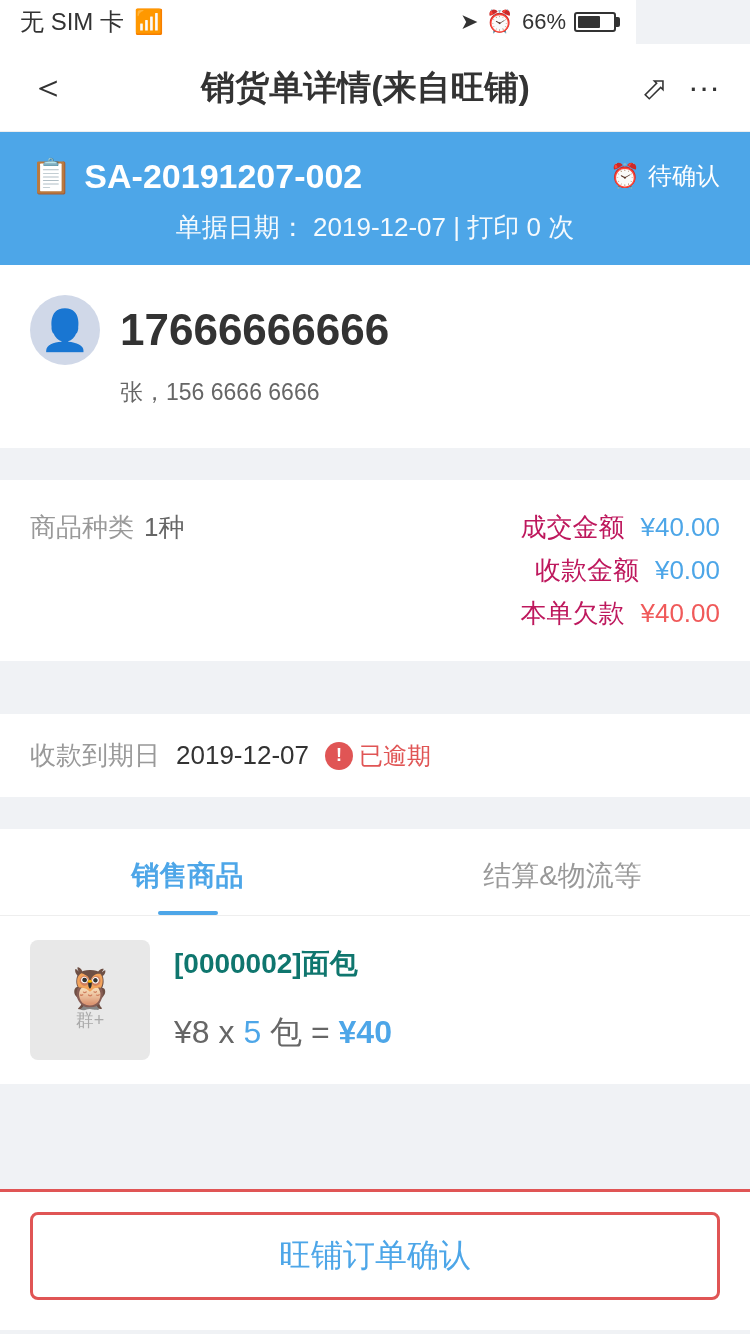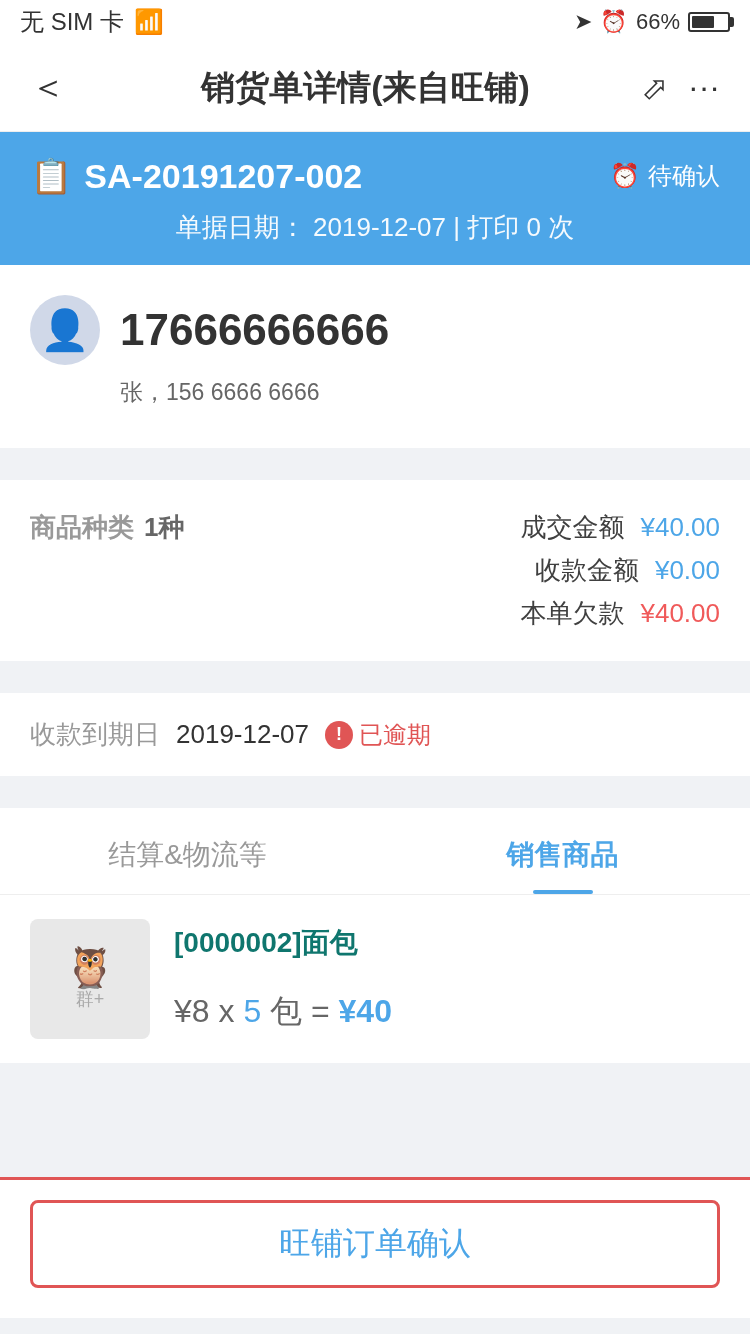--- a/index.html
+++ b/index.html
@@ -8,21 +8,21 @@
       width: 750px;
       min-height: 1334px;
       font-family: -apple-system, "PingFang SC", "Helvetica Neue", Arial, sans-serif;
       background: #f0f2f5;
       font-size: 28px;
       color: #333;
     }
 
     
     .status-bar {
-      width: 750px;
+      width: 636px;
       height: 44px;
       background: #fff;
       display: flex;
       align-items: center;
       justify-content: space-between;
       padding: 0 20px;
       font-size: 24px;
       font-weight: 500;
     }
     .status-left {
@@ -199,21 +199,20 @@
       padding: 30px;
       margin-bottom: 16px;
       display: flex;
       justify-content: space-between;
       align-items: flex-start;
     }
     .summary-left {
       display: flex;
       flex-direction: column;
       gap: 10px;
-      font-weight: bold;
     }
     .summary-item {
       display: flex;
       align-items: center;
       gap: 10px;
       font-size: 26px;
       color: #666;
     }
     .summary-item-label {
       color: #999;
@@ -224,40 +223,41 @@
       align-items: flex-end;
       gap: 8px;
     }
     .amount-row {
       display: flex;
       align-items: center;
       gap: 16px;
       font-size: 26px;
     }
     .amount-label {
-      color: #404040;
+      color: #be185d;
     }
     .amount-value {
       color: #4da6e8;
       font-weight: 500;
     }
     .amount-value.overdue {
       color: #f05a5a;
     }
 
     
     .due-section {
       background: #fff;
       padding: 24px 30px;
       margin-bottom: 16px;
       display: flex;
       align-items: center;
       gap: 16px;
       font-size: 26px;
       color: #666;
+      margin-top: 21px;
     }
     .due-label {
       color: #999;
     }
     .due-date {
       color: #333;
     }
     .overdue-badge {
       display: flex;
       align-items: center;
@@ -366,21 +366,21 @@
 
     
     .empty-space {
       background: #f0f2f5;
       height: 300px;
     }
 
     
     .bottom-bar {
       position: fixed;
-      bottom: 16px;
+      bottom: 4px;
       left: 0;
       width: 750px;
       background: #fff;
       padding: 20px 30px 30px;
       border-top: 3px solid #e05555;
     }
     .confirm-btn {
       width: 100%;
       height: 88px;
       border: 3px solid #e05555;
@@ -489,25 +489,25 @@
   <div class="overdue-badge">
     <div class="overdue-icon">!</div>
     <span>已逾期</span>
   </div>
 </div>
 
 <div class="section-divider"></div>
 
 <div class="tabs-section">
   <div class="tabs-row">
+    <div class="tab-item active">
+      <span>销售商品</span>
+    </div>
     <div class="tab-item">
       <span>结算&amp;物流等</span>
-    </div>
-    <div class="tab-item active">
-      <span>销售商品</span>
     </div>
   </div>
 
   <div class="products-section">
     <div class="product-item">
       <div class="product-thumbnail">
         <div style="text-align:center;">
           <div class="product-thumb-logo">🦉</div>
           <div class="product-thumb-text">群+</div>
         </div>

